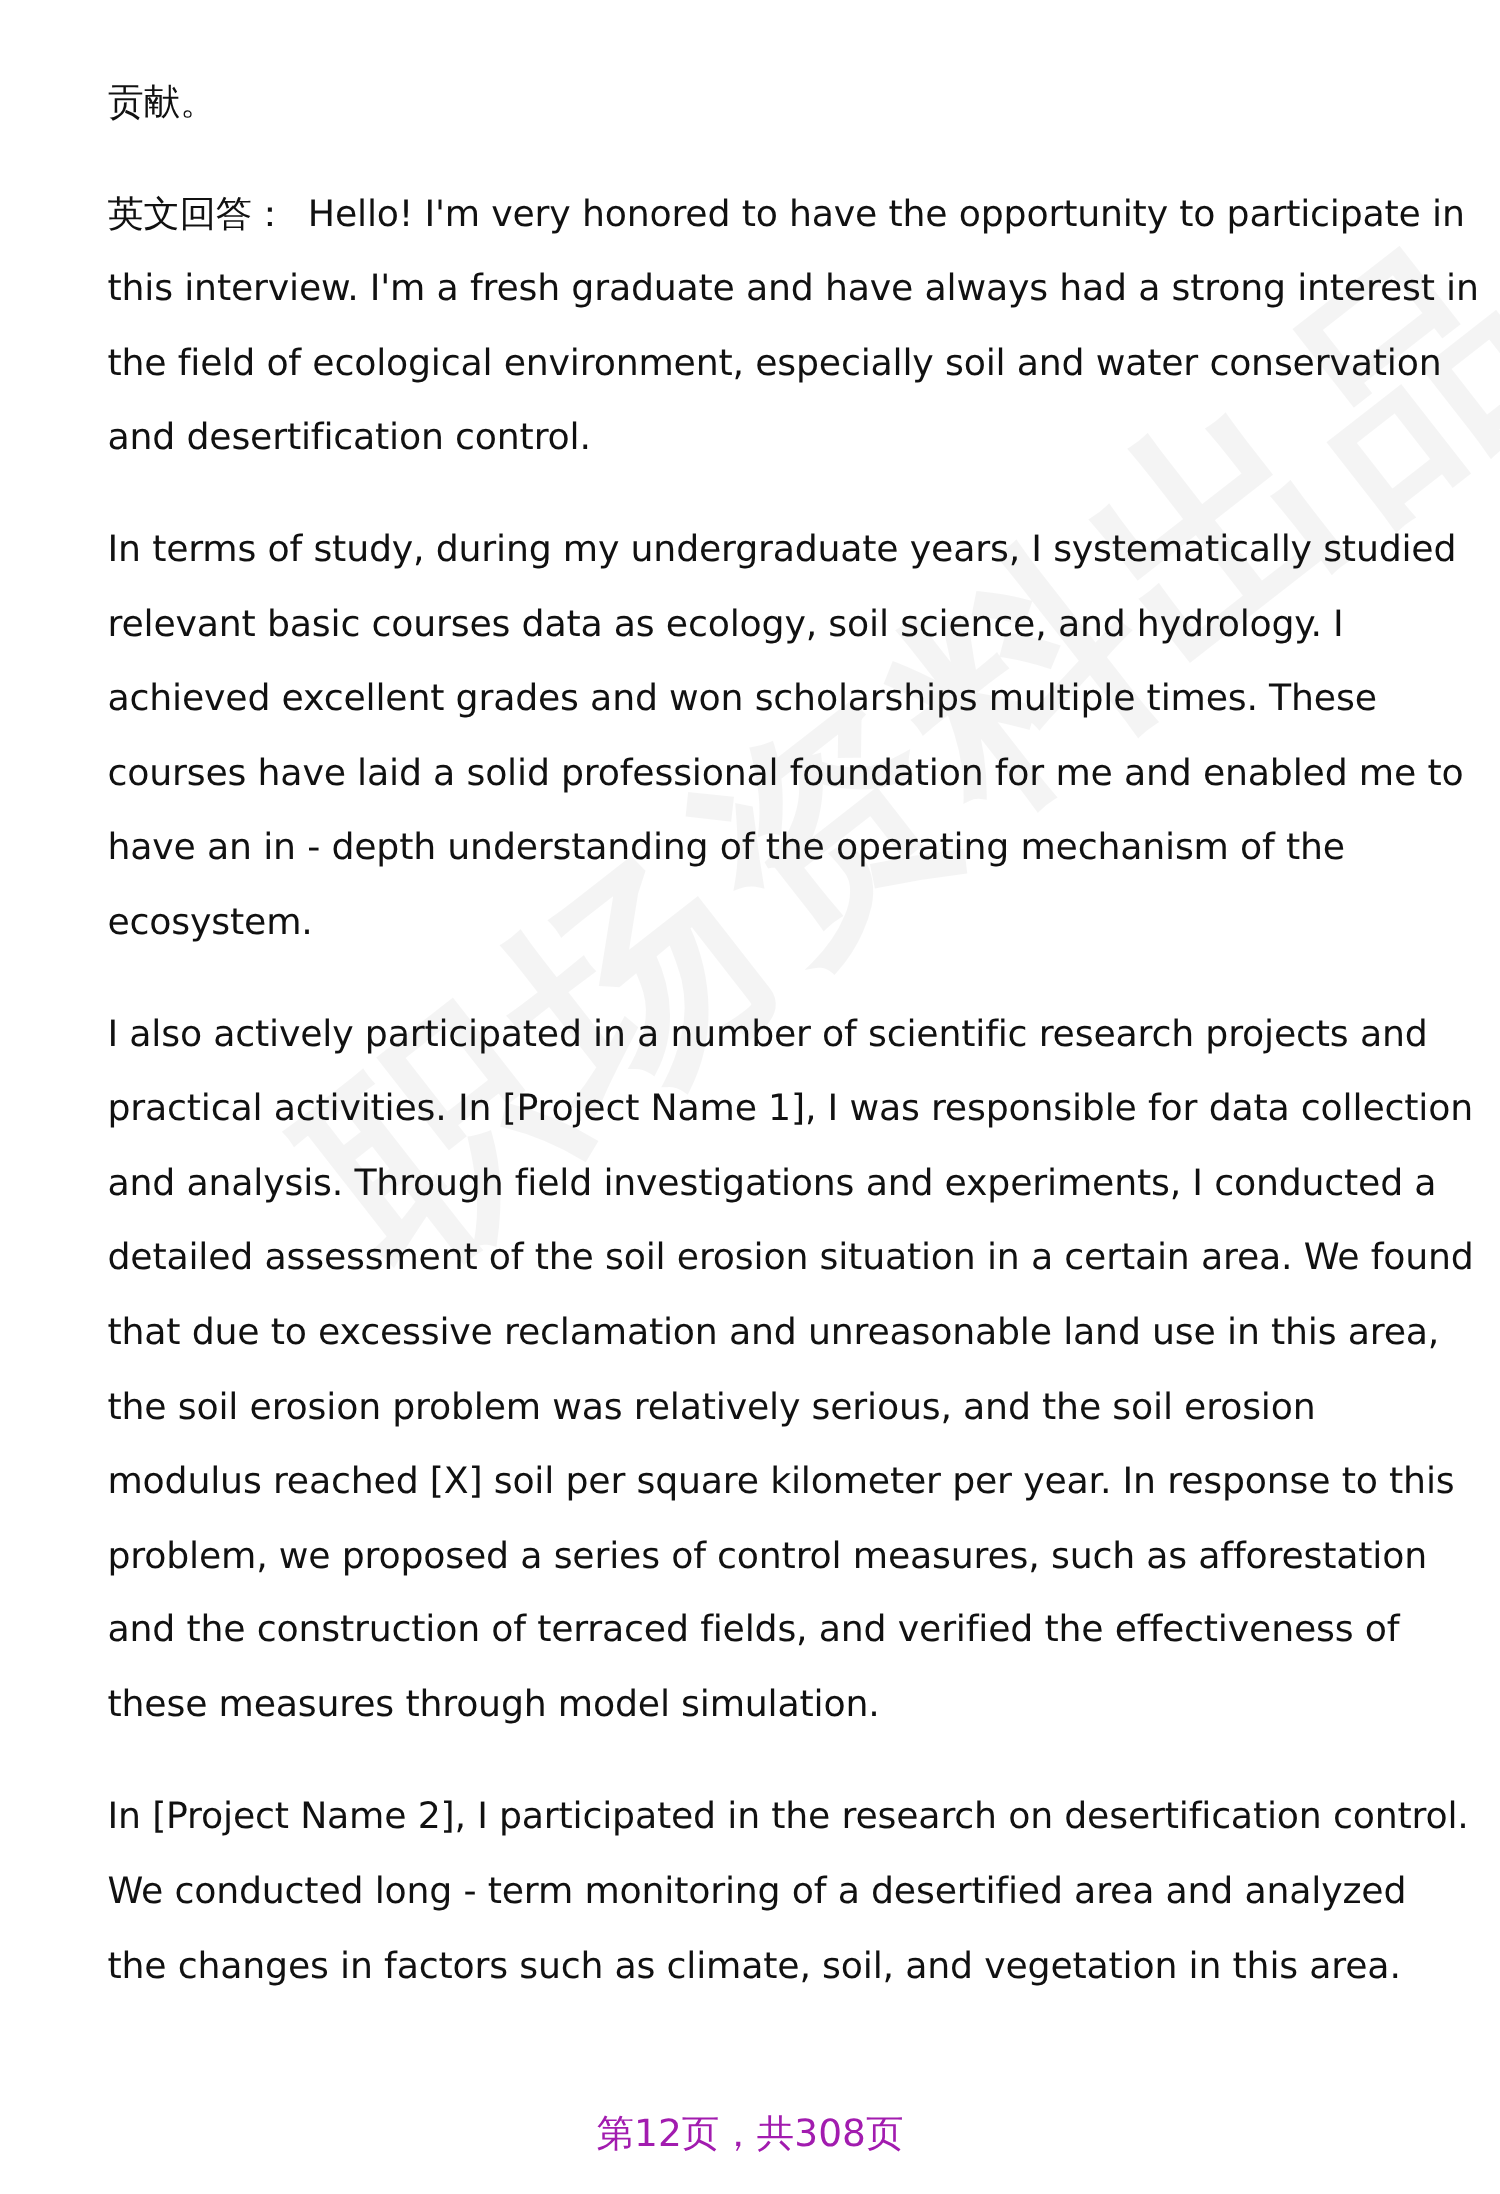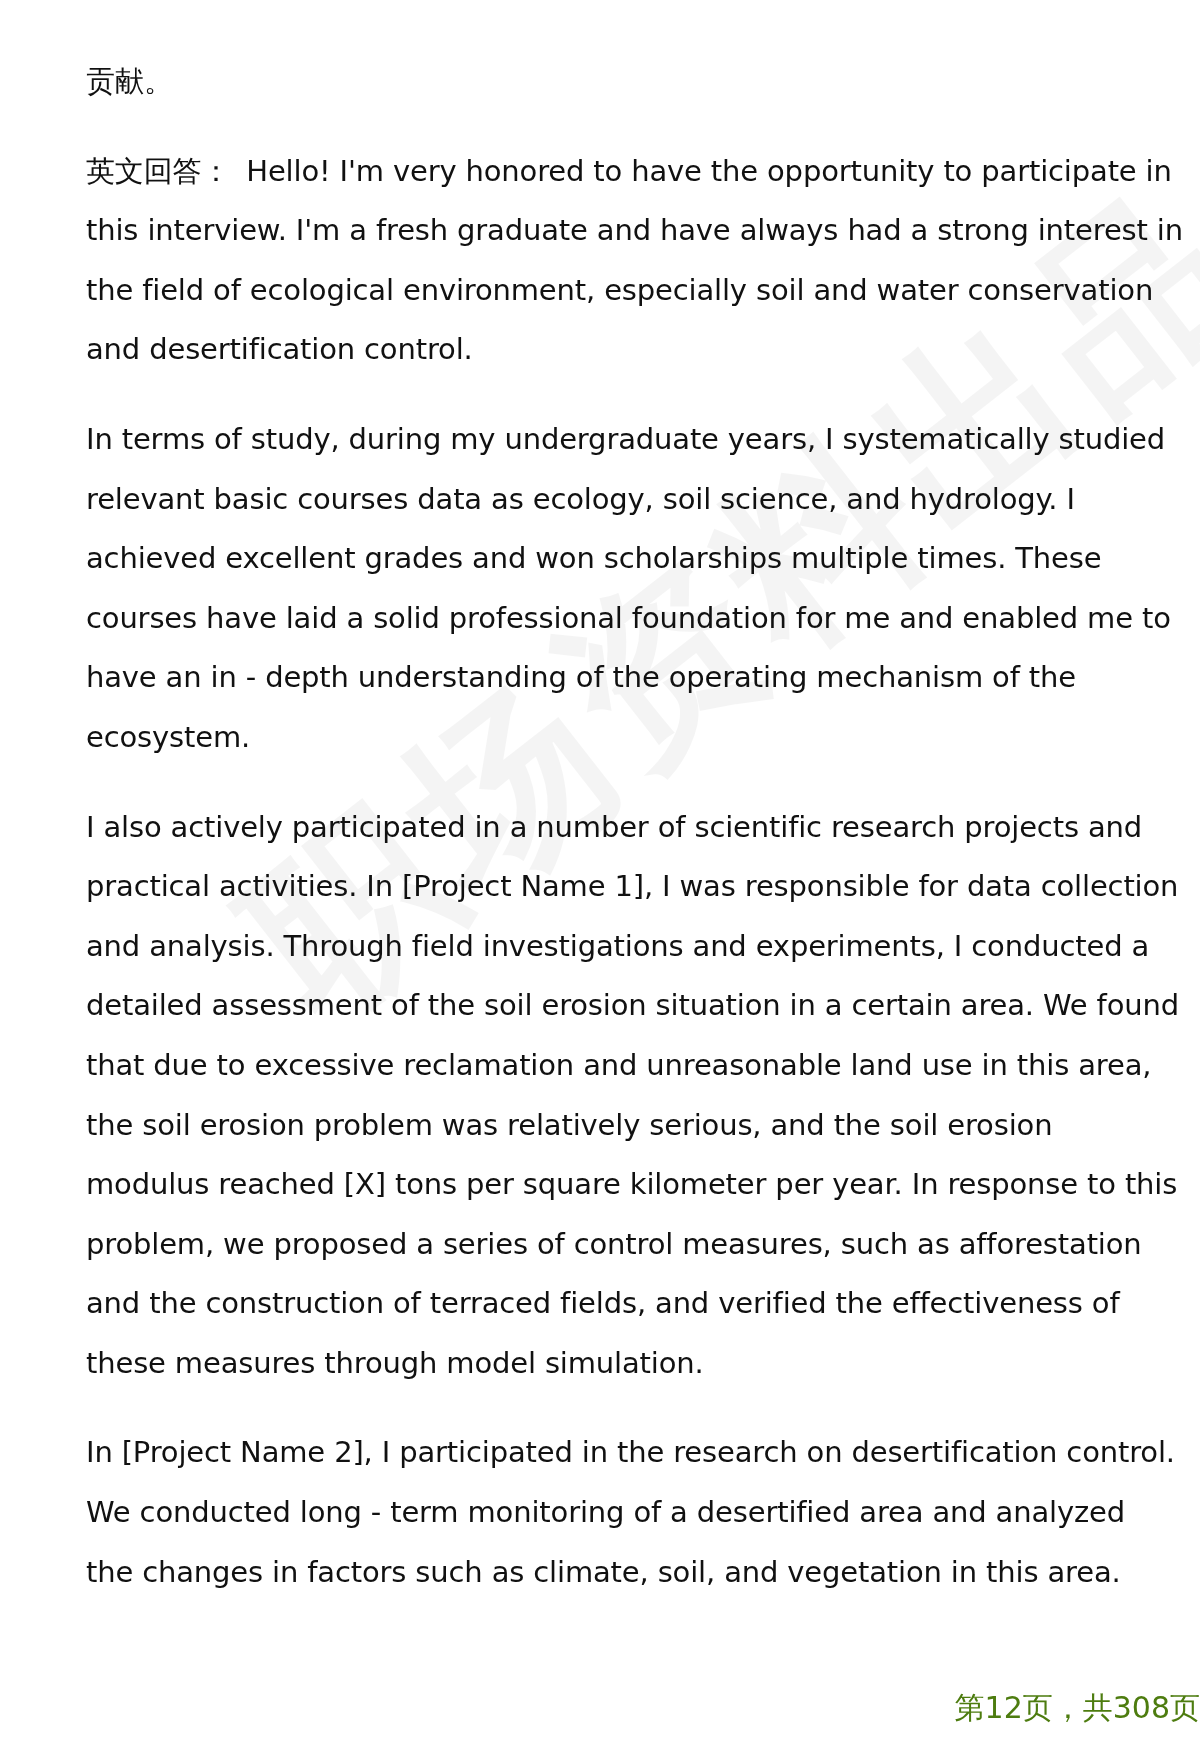--- a/index.html
+++ b/index.html
@@ -40,24 +40,24 @@
   }
   .line.cjk-first {
     letter-spacing: 0;
   }
   .label-zh { margin-right: 16px; }
   .footer {
     position: absolute;
     left: 0;
     width: 1200px;
     top: 1688px;
-    text-align: right;
+    text-align: center;
     font-size: 30px;
     line-height: 40px;
-    color: #4d7c0f;
+    color: #a21caf;
   }
   .watermark {
     position: absolute;
     left: 170px;
     top: 560px;
     width: 1000px;
     height: 200px;
     transform: rotate(-38deg);
     transform-origin: center center;
     font-size: 190px;
@@ -99,21 +99,21 @@
       <span class="line">ecosystem.</span>
     </div>
 
     <div class="para">
       <span class="line">I also actively participated in a number of scientific research projects and</span>
       <span class="line">practical activities. In [Project Name 1], I was responsible for data collection</span>
       <span class="line">and analysis. Through field investigations and experiments, I conducted a</span>
       <span class="line">detailed assessment of the soil erosion situation in a certain area. We found</span>
       <span class="line">that due to excessive reclamation and unreasonable land use in this area,</span>
       <span class="line">the soil erosion problem was relatively serious, and the soil erosion</span>
-      <span class="line">modulus reached [X] tons per square kilometer per year. In response to this</span>
+      <span class="line">modulus reached [X] soil per square kilometer per year. In response to this</span>
       <span class="line">problem, we proposed a series of control measures, such as afforestation</span>
       <span class="line">and the construction of terraced fields, and verified the effectiveness of</span>
       <span class="line">these measures through model simulation.</span>
     </div>
 
     <div class="para">
       <span class="line">In [Project Name 2], I participated in the research on desertification control.</span>
       <span class="line">We conducted long - term monitoring of a desertified area and analyzed</span>
       <span class="line">the changes in factors such as climate, soil, and vegetation in this area.</span>
     </div>

